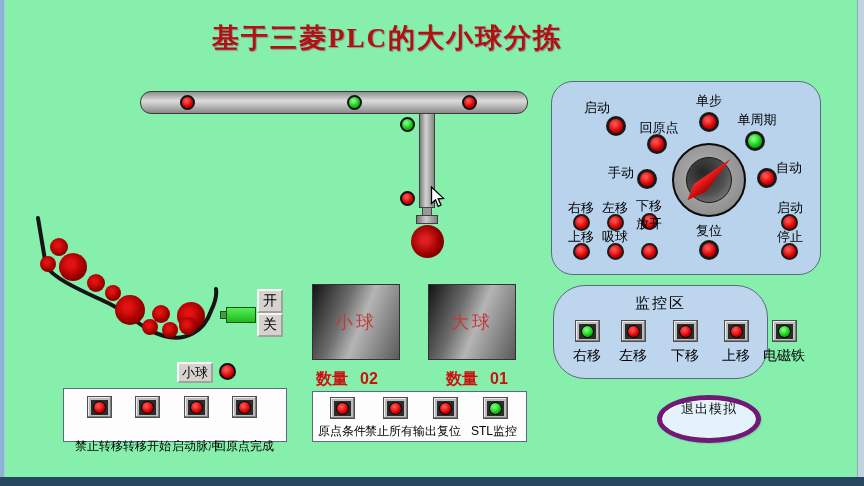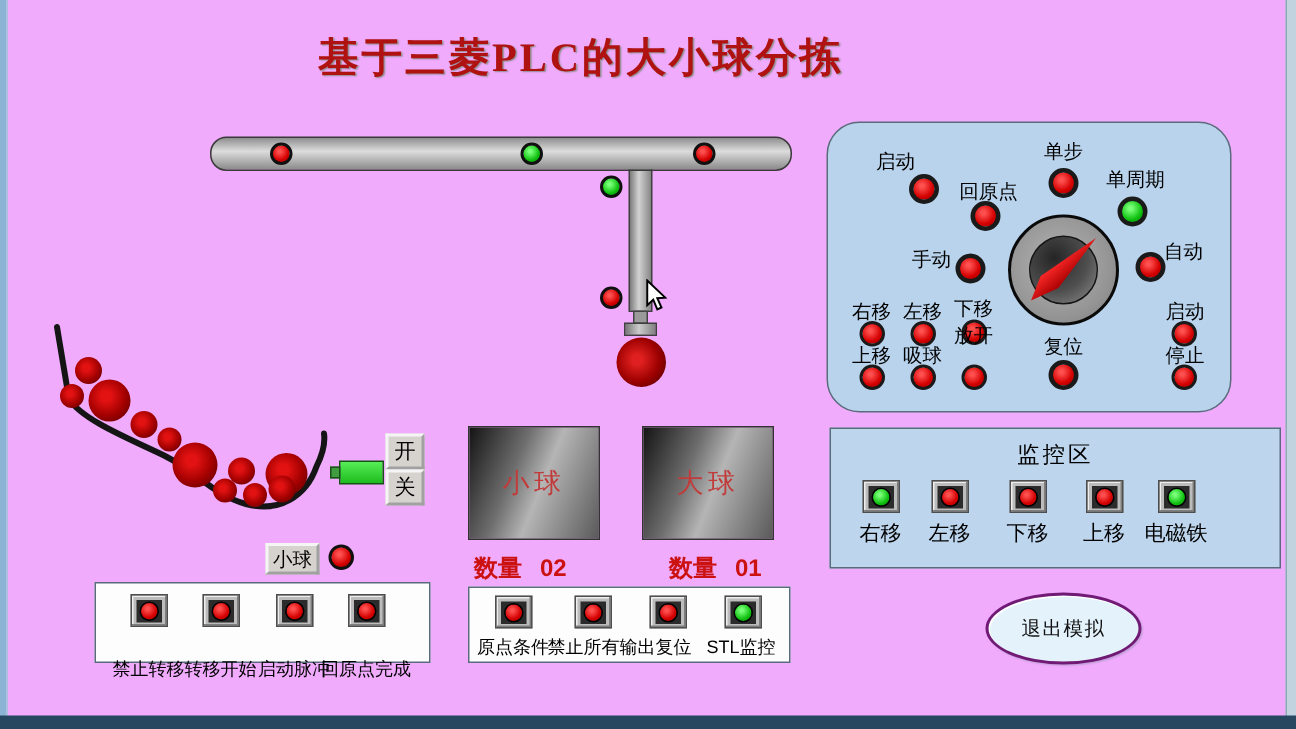--- a/index.html
+++ b/index.html
@@ -1,17 +1,17 @@
 <!DOCTYPE html>
 <html><head>
 <meta charset="utf-8">
 <style>
   html,body{margin:0;padding:0;}
   body{font-family:"Liberation Sans","DejaVu Sans",sans-serif;}
-  #screen{position:relative;width:864px;height:486px;background:#f0abfc;overflow:hidden;}
+  #screen{position:relative;width:864px;height:486px;background:#86efac;overflow:hidden;}
   .abs{position:absolute;}
 
   
   .edge-left{left:0;top:0;width:4px;height:486px;background:#8db3d4;border-right:1px solid #a9c6de;}
   .edge-right{right:0;top:0;width:6px;height:486px;background:#c2d3e0;border-left:1px solid #93a9b8;}
   .bottom-bar{left:0;top:477px;width:864px;height:9px;background:#274760;}
 
   
   .title{left:187px;top:20px;width:400px;text-align:center;font-family:"Liberation Serif","DejaVu Serif",serif;
          font-weight:bold;font-size:27px;letter-spacing:2px;color:#b01212;text-shadow:1px 1px 1px #8d8d8d;}
@@ -48,21 +48,21 @@
   .container-box{width:88px;height:76px;border:1px solid #333;box-sizing:border-box;
        background:linear-gradient(112deg,#141414 0%,#6d6d6d 35%,#b5b5b5 55%,#5a5a5a 100%);
        display:flex;align-items:center;justify-content:center;}
   .container-box .clabel{color:#c23b3b;font-size:18px;letter-spacing:3px;}
   .count{color:#cc1111;font-size:16px;font-weight:700;}
   .count .count-val{margin-left:12px;}
 
   
   .panel{border:1px solid #5a6b7c;box-sizing:border-box;}
   .control-panel{left:551px;top:81px;width:270px;height:194px;background:#b9d3ec;border-radius:22px;}
-  .monitor-panel{left:553px;top:285px;width:301px;height:94px;background:#bdd6ee;}
+  .monitor-panel{left:553px;top:285px;width:215px;height:94px;background:#bdd6ee;border-radius:32px;}
   .white-panel{background:#fdfdfd;}
   .status-left{left:63px;top:388px;width:224px;height:54px;}
   .status-mid{left:312px;top:391px;width:215px;height:51px;}
 
   .cp-label{position:absolute;transform:translateX(-50%);font-size:13px;color:#000;white-space:nowrap;}
   .pbtn{position:absolute;border-radius:50%;border:3px solid #1a1a1a;box-sizing:border-box;}
   .d20{width:20px;height:20px;}
   .d17{width:17px;height:17px;border-width:2.5px;}
 
   .switch-outer{position:absolute;left:120px;top:61px;width:74px;height:74px;border-radius:50%;
@@ -88,23 +88,23 @@
   .mon-col .bezel{margin:0 auto;}
 
   .bl-col{position:absolute;top:7px;width:60px;text-align:center;}
   .bl-col .lbl{margin-top:20px;font-size:12px;color:#000;white-space:nowrap;}
   .bl-col .bezel{margin:0 auto;}
 
   .sm-bezel{position:absolute;top:5px;}
   .sm-label{position:absolute;top:31px;transform:translateX(-50%);font-size:12px;color:#000;white-space:nowrap;}
 
   .exit-btn{left:657px;top:395px;width:104px;height:48px;border-radius:50%;
-       background:#e4f2fb;border:2px solid #701a75;box-sizing:border-box;
+       background:#e4f2fb;border:5px solid #701a75;box-sizing:border-box;
        box-shadow:inset 1px 1px 0 #fff, 1px 1px 1px rgba(120,140,160,.35);
-       display:flex;align-items:center;justify-content:center;font-size:13px;color:#111;letter-spacing:1px;}
+       display:flex;justify-content:center;font-size:13px;color:#111;letter-spacing:1px;}
 </style>
 </head>
 <body>
 
 <div id="screen">
 
   <div class="abs edge-left"></div>
   <div class="abs edge-right"></div>
   <div class="abs bottom-bar"></div>
 

